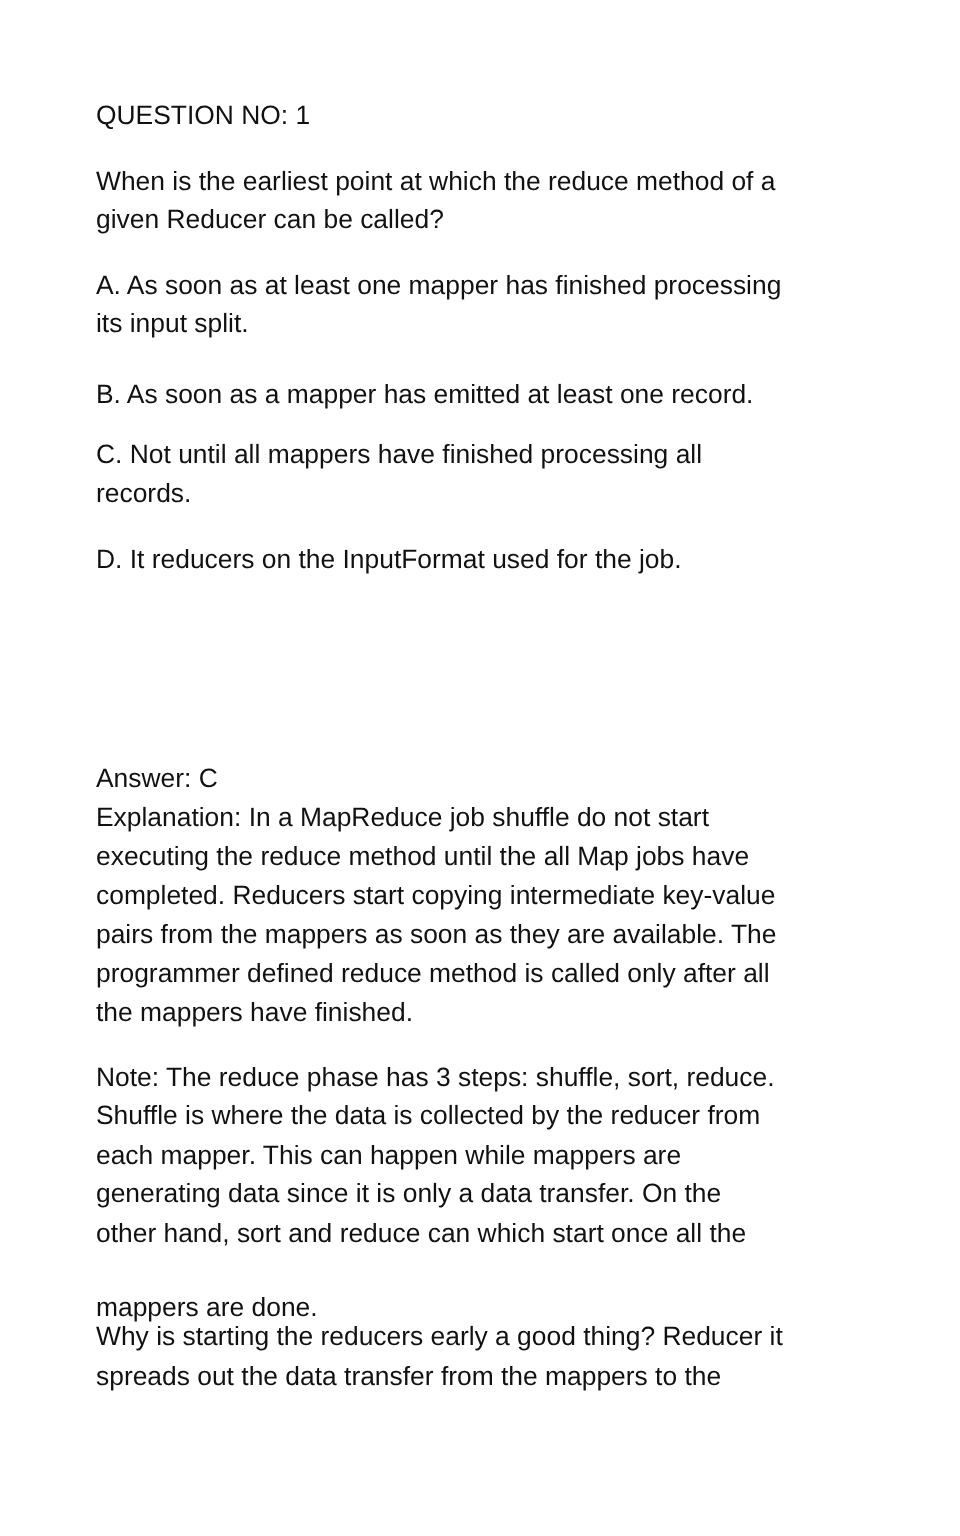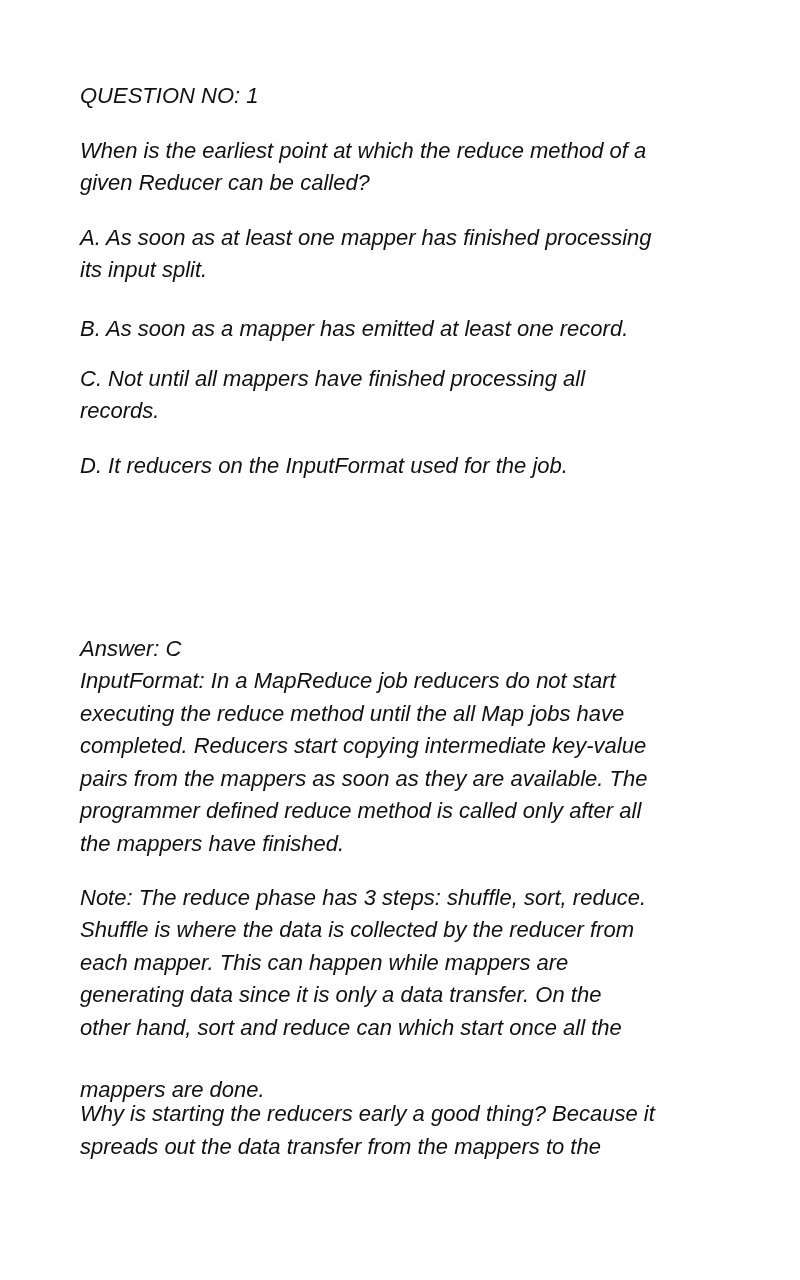--- a/index.html
+++ b/index.html
@@ -15,21 +15,20 @@
       font-family: "Liberation Sans", sans-serif;
       color: #111111;
     }
     .line {
       position: absolute;
       left: 80px;
       font-size: 22px;
       line-height: 26px;
       white-space: nowrap;
       letter-spacing: 0px;
-      font-style: italic;
     }
   </style>
 </head>
 <body>
 
 <div>
   <div class="line" style="top:83px">QUESTION NO: 1</div>
 
   <div>
     <div class="line" style="top:138px">When is the earliest point at which the reduce method of a</div>
@@ -50,34 +49,34 @@
     <div class="line" style="top:398px">records.</div>
   </div>
 
   <div>
     <div class="line" style="top:453px">D. It reducers on the InputFormat used for the job.</div>
   </div>
 
   <div class="line" style="top:636px">Answer: C</div>
 
   <div>
-    <div class="line" style="top:668px">InputFormat: In a MapReduce job reducers do not start</div>
+    <div class="line" style="top:668px">Explanation: In a MapReduce job shuffle do not start</div>
     <div class="line" style="top:701px">executing the reduce method until the all Map jobs have</div>
     <div class="line" style="top:733px">completed. Reducers start copying intermediate key-value</div>
     <div class="line" style="top:766px">pairs from the mappers as soon as they are available. The</div>
     <div class="line" style="top:798px">programmer defined reduce method is called only after all</div>
     <div class="line" style="top:831px">the mappers have finished.</div>
   </div>
 
   <div>
     <div class="line" style="top:885px">Note: The reduce phase has 3 steps: shuffle, sort, reduce.</div>
     <div class="line" style="top:917px">Shuffle is where the data is collected by the reducer from</div>
     <div class="line" style="top:950px">each mapper. This can happen while mappers are</div>
     <div class="line" style="top:982px">generating data since it is only a data transfer. On the</div>
     <div class="line" style="top:1015px">other hand, sort and reduce can which start once all the</div>
     <div class="line" style="top:1077px">mappers are done.</div>
   </div>
 
   <div>
-    <div class="line" style="top:1101px">Why is starting the reducers early a good thing? Because it</div>
+    <div class="line" style="top:1101px">Why is starting the reducers early a good thing? Reducer it</div>
     <div class="line" style="top:1134px">spreads out the data transfer from the mappers to the</div>
   </div>
 </div>
 
 </body></html>

